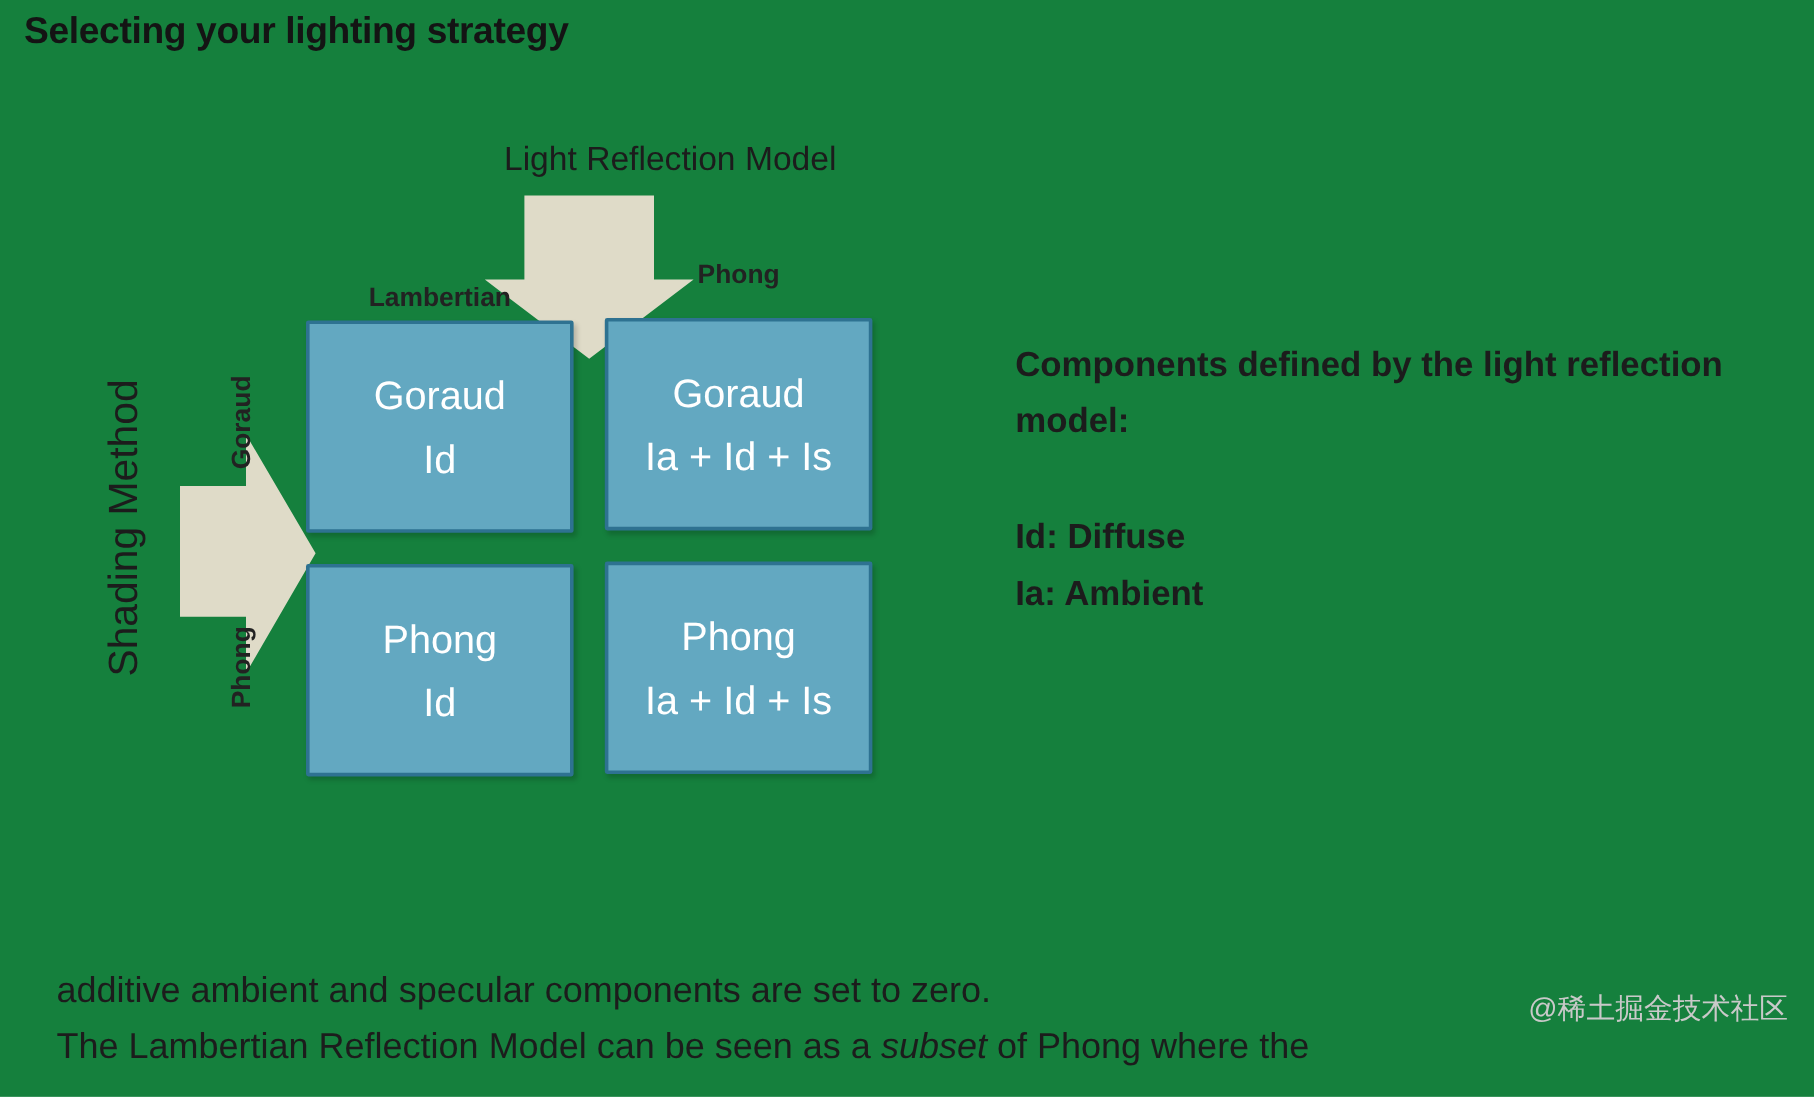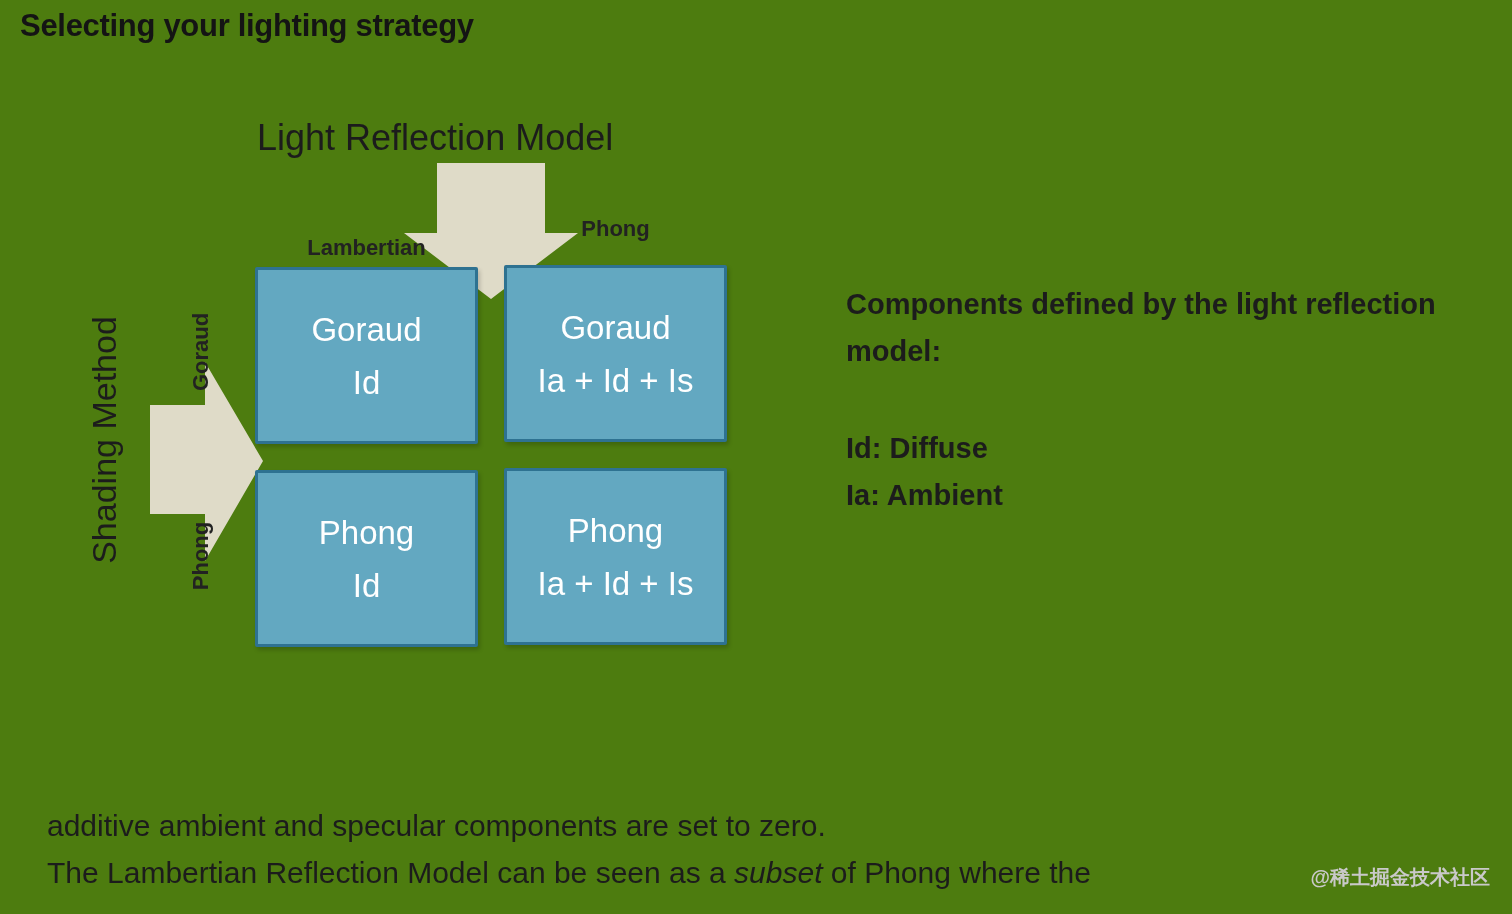--- a/index.html
+++ b/index.html
@@ -1,23 +1,23 @@
 <!DOCTYPE html>
 <html><head>
 <meta charset="utf-8">
 <style>
   html,body{margin:0;padding:0;}
   body{font-family:"Liberation Sans",sans-serif;background:#ffffff;}
-  .stage{position:relative;width:1512px;height:914px;background:#4d7c0f;overflow:hidden;color:#1f1f1f;}
+  .stage{position:relative;width:1512px;height:914px;background:#15803d;overflow:hidden;color:#1f1f1f;}
 
   .page-title{position:absolute;left:20px;top:8px;font-size:31px;font-weight:700;letter-spacing:-0.3px;color:#141414;}
 
   .arrow-layer{position:absolute;left:0;top:0;width:1512px;height:914px;z-index:0;}
 
-  .col-title{position:absolute;left:257px;top:117px;width:440px;text-align:left;font-size:36px;color:#1c1c1c;z-index:2;white-space:nowrap;}
+  .col-title{position:absolute;left:257px;top:117px;width:440px;text-align:right;font-size:28px;color:#1c1c1c;z-index:2;white-space:nowrap;}
   .col-label{position:absolute;font-size:22px;font-weight:600;z-index:2;color:#222;}
   .col-label.lambertian{left:255px;top:219px;width:223px;text-align:center;margin-top:16px;}
   .col-label.phongcol{left:504px;top:216px;width:223px;text-align:center;}
 
   .rot{position:absolute;transform:translate(-50%,-50%) rotate(-90deg);white-space:nowrap;z-index:2;}
   .row-title{left:104px;top:440px;font-size:34px;color:#1c1c1c;}
   .row-label{font-size:22px;font-weight:600;color:#222;}
   .row-label.goraudrow{left:201px;top:352px;}
   .row-label.phongrow{left:201px;top:556px;}
 
@@ -28,21 +28,21 @@
   .cell.c10{left:255px;top:470px;}
   .cell.c11{left:504px;top:468px;}
 
   .legend{position:absolute;left:846px;top:281px;width:690px;z-index:2;font-weight:bold;}
   .legend .heading{font-size:29px;line-height:47px;color:#1c1c1c;}
   .legend ul{list-style:none;margin:50px 0 0 0;padding:0;font-size:29px;line-height:47px;color:#1c1c1c;}
 
   .footnote{position:absolute;left:47px;top:802px;width:1280px;font-size:30px;line-height:47px;color:#1c1c1c;z-index:2;}
   .footnote em{font-style:italic;}
 
-  .watermark{position:absolute;right:22px;top:864px;font-size:20px;color:#c9c9c9;z-index:2;font-weight:bold;}
+  .watermark{position:absolute;right:22px;top:824px;font-size:24px;color:#c9c9c9;z-index:2;}
 </style>
 </head>
 <body>
 
 <div class="stage">
 
   <svg class="arrow-layer" width="1512" height="914" viewBox="0 0 1512 914" aria-hidden="true">
     <polygon points="437,163 545,163 545,233 578,233 491,299 404,233 437,233" fill="#dfdbc8"></polygon>
     <polygon points="150,405 205,405 205,362 263,461 205,561 205,514 150,514" fill="#dfdbc8"></polygon>
   </svg>

